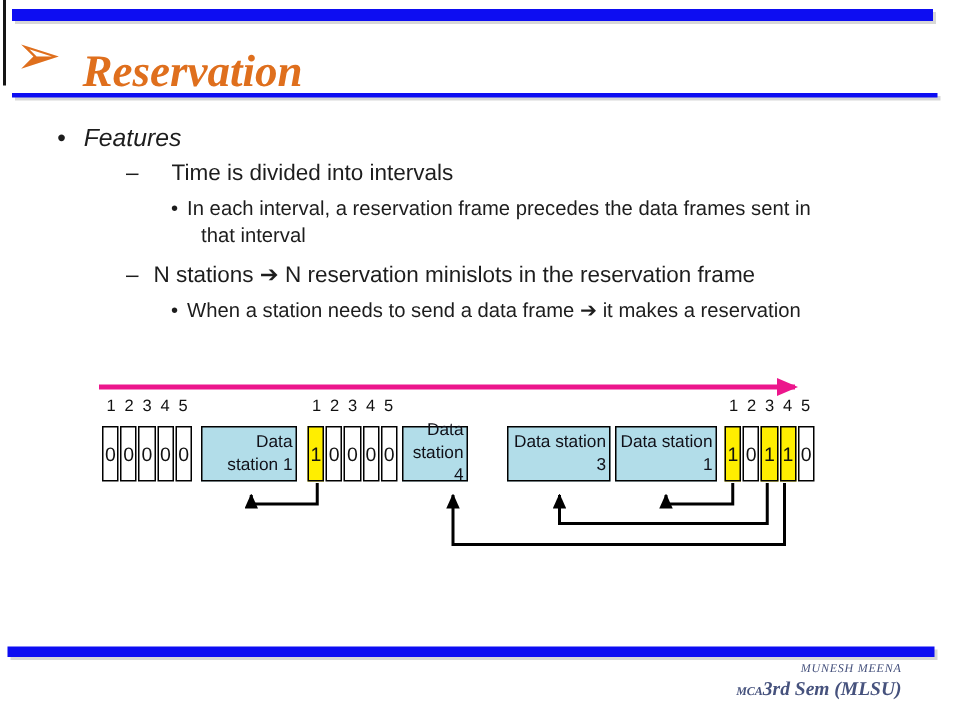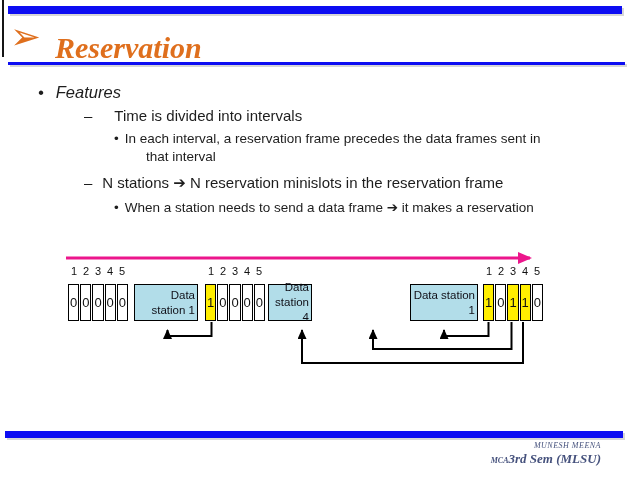--- a/index.html
+++ b/index.html
@@ -22,21 +22,21 @@
 
   
   .tline{position:absolute;white-space:nowrap;}
   .marker{display:inline-block;}
   #line-features{left:38px;top:83px;font-size:16.5px;font-style:italic;}
   #line-features .txt{margin-left:12px;}
   #line-time{left:84px;top:107px;font-size:15px;}
   #line-time .txt{margin-left:22px;}
   #line-interval{left:114px;top:130px;font-size:13.5px;line-height:18px;white-space:normal;width:490px;}
   #line-interval .txt{margin-left:6px;}
-  #line-interval .cont{margin-left:32px;}
+  #line-interval .cont{margin-left:20px;}
   #line-nstations{left:84px;top:174px;font-size:15px;}
   #line-nstations .txt{margin-left:10px;}
   #line-when{left:114px;top:198px;font-size:13.5px;line-height:18px;}
   #line-when .txt{margin-left:6px;}
   #line-when .cont{margin-left:15px;}
   .barrow{font-family:"DejaVu Sans",sans-serif;font-weight:bold;}
 
   
   #diagram{position:absolute;left:0;top:0;width:638px;height:478px;}
   .slotlabels{position:absolute;top:265px;display:flex;justify-content:space-around;
@@ -134,20 +134,21 @@
       <span>5</span>
     </div>
     <div class="frame" style="left: 205px; width: 60px;">
       <div class="cell hl">1</div>
       <div class="cell">0</div>
       <div class="cell">0</div>
       <div class="cell">0</div>
       <div class="cell">0</div>
     </div>
     <div class="dbox" style="left: 268px; width: 44px;">Data station 4</div>
+    <div class="dbox" style="left: 338px; width: 69px;">Data station 3</div>
     <div class="dbox" style="left: 410px; width: 68px;">Data station 1</div>
     <div class="slotlabels" style="left: 483px; width: 60px;">
       <span>1</span>
       <span>2</span>
       <span>3</span>
       <span>4</span>
       <span>5</span>
     </div>
     <div class="frame" style="left: 483px; width: 60px;">
       <div class="cell hl">1</div>

